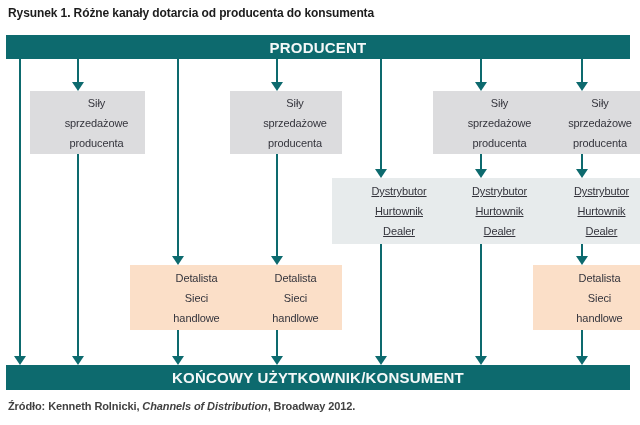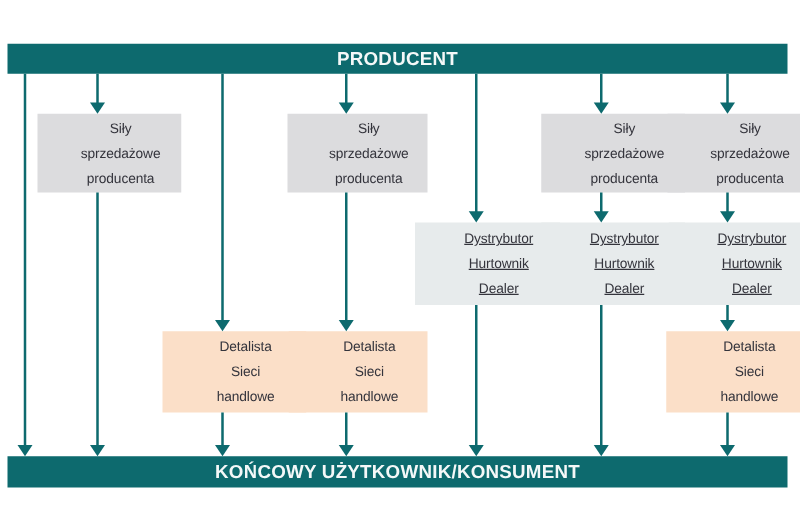--- a/index.html
+++ b/index.html
@@ -34,20 +34,21 @@
   .source{
     position:absolute;left:8px;top:400px;font-size:11px;font-weight:bold;color:#414141;
     white-space:nowrap;letter-spacing:-0.1px;
   }
   .source .it{font-style:italic;}
 </style>
 </head>
 <body>
 
 <div class="canvas">
+  <div class="fig-title">Rysunek 1. Różne kanały dotarcia od producenta do konsumenta</div>
 
   <div class="bar producer">
     <span>PRODUCENT</span>
   </div>
 
   <div id="diagram-layer">
       <div class="node sales" style="left: 30px; top: 91px; width: 97px; height: 63px;">
         <div>Siły</div>
         <div>sprzedażowe</div>
         <div>producenta</div>
@@ -130,13 +131,14 @@
       <div class="cline" style="left: 581px; top: 244px; height: 14px;"></div>
       <div class="carrow" style="left: 576px; top: 256px;"></div>
       <div class="cline" style="left: 581px; top: 330px; height: 28px;"></div>
       <div class="carrow" style="left: 576px; top: 356px;"></div>
     </div>
 
   <div class="bar consumer">
     <span>KOŃCOWY UŻYTKOWNIK/KONSUMENT</span>
   </div>
 
+  <div class="source"><span>Źródło: Kenneth Rolnicki, </span><span class="it">Channels of Distribution</span><span>, Broadway 2012.</span></div>
 </div>
 
 </body></html>

